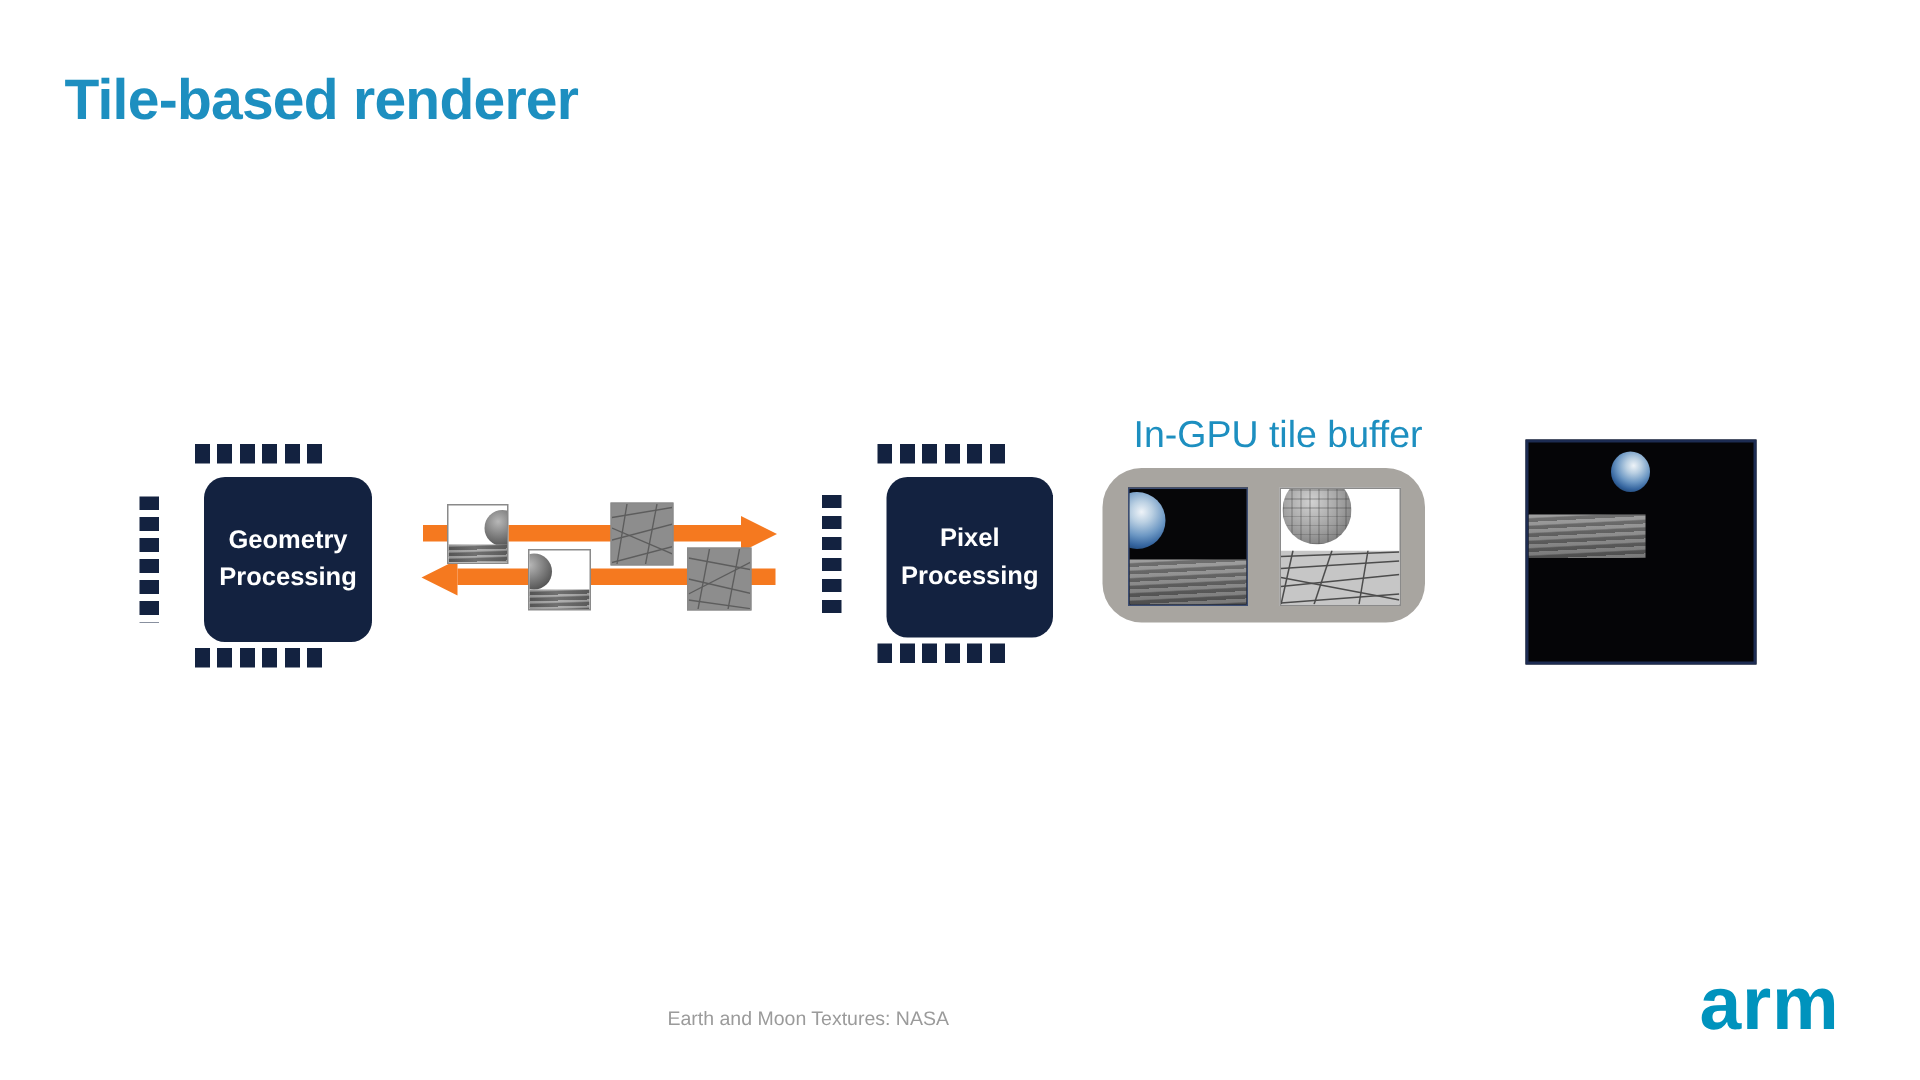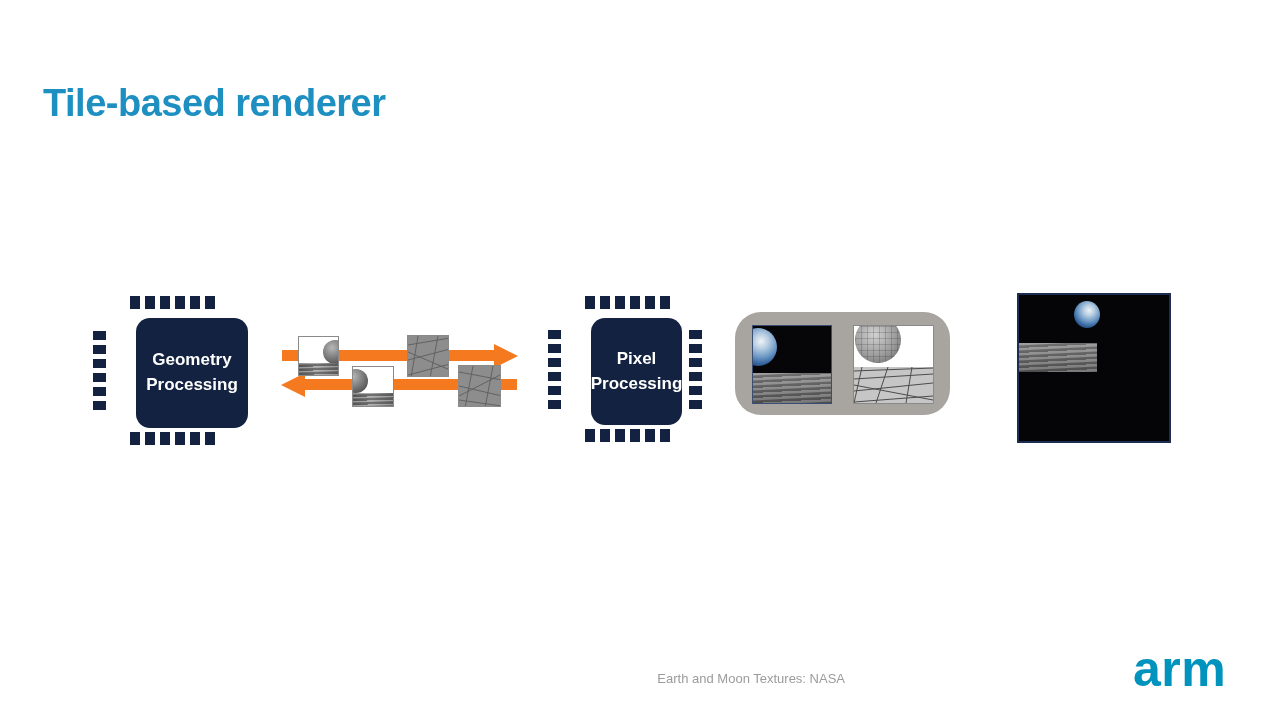--- a/index.html
+++ b/index.html
@@ -1,20 +1,20 @@
 <!DOCTYPE html>
 <html><head>
 <meta charset="utf-8">
 <style>
   * { margin:0; padding:0; box-sizing:border-box; }
   body { background:#ffffff; font-family:"Liberation Sans", sans-serif; }
   .slide { position:relative; width:1280px; height:720px; background:#ffffff; overflow:hidden; }
 
   
-  .title { position:absolute; left:43px; top:46px; font-size:38px; font-weight:bold; color:#1d8fc0; letter-spacing:-0.5px;margin-top:36px; }
+  .title { position:absolute; left:43px; top:46px; font-size:38px; font-weight:bold; color:#1d8fc0; letter-spacing:-0.5px; }
 
   
   .chip-body { position:absolute; background:#132240; border-radius:14px; display:flex; align-items:center; justify-content:center; text-align:center; color:#ffffff; font-weight:bold; font-size:17px; line-height:1.45; padding:4px;margin-left:19px; }
   .pins-h { position:absolute; width:85px; height:13px; background:repeating-linear-gradient(to right, #132240 0 10px, transparent 10px 15px); }
   .pins-v { position:absolute; width:13px; height:84px; background:repeating-linear-gradient(to bottom, #132240 0 9px, transparent 9px 14px); }
 
   
   .diagram-label { position:absolute; color:#1d8fc0; font-size:25px; line-height:1.18; text-align:center; }
 
   
@@ -43,21 +43,21 @@
       linear-gradient(180deg, #8f8f8f, #636363); }
   .mesh-sphere { position:absolute; border-radius:50%; background:
       repeating-linear-gradient(0deg, rgba(50,50,50,0.22) 0 1px, transparent 1px 6px),
       repeating-linear-gradient(90deg, rgba(50,50,50,0.22) 0 1px, transparent 1px 6px),
       radial-gradient(circle at 42% 38%, #d2d2d2, #9c9c9c 55%, #6d6d6d 92%); }
 
   
   .framebuffer { position:absolute; left:1017px; top:293px; width:154px; height:150px; background:#050507; border:2px solid #1d2c52; overflow:hidden; }
 
   
-  .footer-credit { position:absolute; left:445px; top:671px; width:400px; text-align:right; font-size:13px; color:#9b9b9b; }
+  .footer-credit { position:absolute; left:445px; top:671px; width:400px; text-align:left; font-size:13px; color:#9b9b9b; }
   .brand-logo { position:absolute; left:1133px; top:640px; font-size:50px; font-weight:bold; color:#0093bd; letter-spacing:0.5px; }
 </style>
 </head>
 <body>
 
 <div class="slide">
 
   <div class="title">Tile-based renderer</div>
 
   <div>
@@ -107,25 +107,26 @@
         <line x1="0" y1="30" x2="43" y2="8"></line>
       </g>
     </svg>
   </div>
 
   <div>
     <div class="pins-h" style="left:585px; top:296px;"></div>
     <div class="pins-h" style="left:585px; top:429px;"></div>
     <div class="pins-v" style="left:548px; top:330px;"></div>
     <div class="pins-v" style="left:689px; top:330px;"></div>
-    <div class="chip-body" style="left:572px; top:318px; width:91px; height:107px;">
+    <div class="chip-body" style="left:572px; top:318px; width:111px; height:107px;">
       <span>Pixel Processing</span>
     </div>
   </div>
 
+  <div class="diagram-label" style="left:742px; top:276px; width:220px;">In-GPU tile buffer</div>
 
   <div class="gpu-buffer">
     <div class="gpu-tile color">
       <div class="earth" style="width:38px; height:38px; left:-14px; top:2px;"></div>
       <div class="moon-surface" style="left:0; right:0; bottom:0; height:30px;"></div>
     </div>
     <div class="gpu-tile wire">
       <div class="mesh-sphere" style="width:46px; height:46px; left:1px; top:-9px;"></div>
       <svg style="position:absolute; left:0; bottom:0;" width="79" height="36" viewBox="0 0 79 36">
         <rect x="0" y="0" width="79" height="36" fill="#c6c6c6"></rect>

